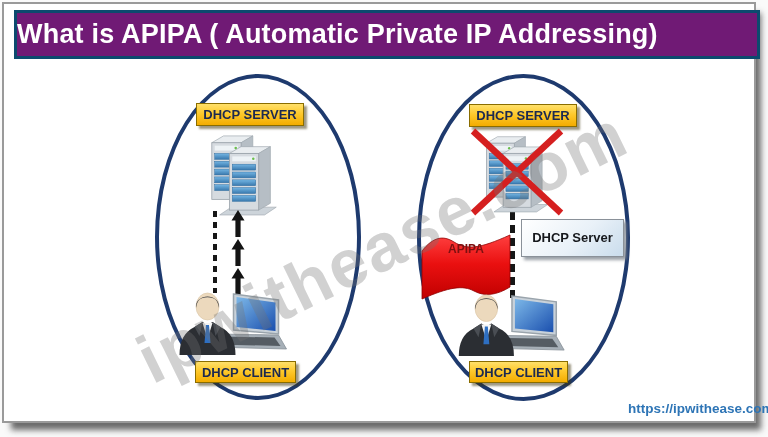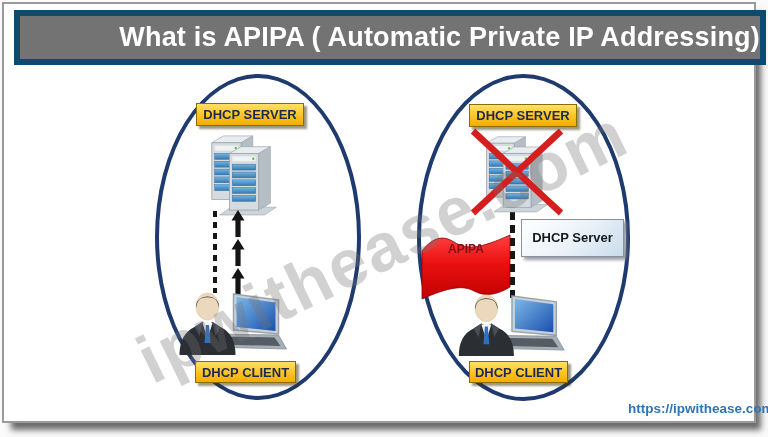--- a/index.html
+++ b/index.html
@@ -1,21 +1,21 @@
 <!DOCTYPE html>
 <html><head>
 <meta charset="utf-8">
 <style>
   html,body{margin:0;padding:0;background:#fafafa;}
   body{font-family:"Liberation Sans","DejaVu Sans",sans-serif;}
   .stage{position:relative;width:768px;height:437px;overflow:hidden;background:#fafafa;}
   .slide{position:absolute;left:2px;top:2px;width:750px;height:417px;background:#ffffff;
          border:2px solid #9a9a9a;box-shadow:7px 9px 6px -2px rgba(82,82,82,.85);z-index:0;}
-  .title-bar{position:absolute;left:14px;top:10px;width:740px;height:43px;background:#737373;
-             border:6px solid #0c4a6e;display:flex;align-items:center;justify-content:flex-end;z-index:2;}
+  .title-bar{position:absolute;left:14px;top:10px;width:740px;height:43px;background:#701a75;
+             border:3px solid #0c4a6e;display:flex;align-items:center;justify-content:flex-start;z-index:2;}
   .title-bar span{color:#ffffff;font-size:27px;font-weight:bold;letter-spacing:.2px;white-space:nowrap;}
   .ellipse{position:absolute;border:4px solid #1e3a6e;border-radius:50%;background:transparent;z-index:2;}
   .tag{position:absolute;z-index:3;display:flex;align-items:center;justify-content:center;
        background:linear-gradient(180deg,#ffe06a 0%,#fec92c 45%,#f3ac00 100%);
        border:1px solid #8a6d00;box-shadow:2.5px 2.5px 2px rgba(60,50,10,.5);
        color:#1c2950;font-size:13px;font-weight:bold;white-space:nowrap;}
   .callout{position:absolute;z-index:3;text-align:center;
        background:linear-gradient(135deg,#ffffff 0%,#e9f1f8 55%,#c9dcec 100%);
        border:1px solid #8a9199;box-shadow:3px 3px 3px rgba(120,128,138,.75);
        color:#16181c;font-size:13px;font-weight:bold;line-height:16px;

